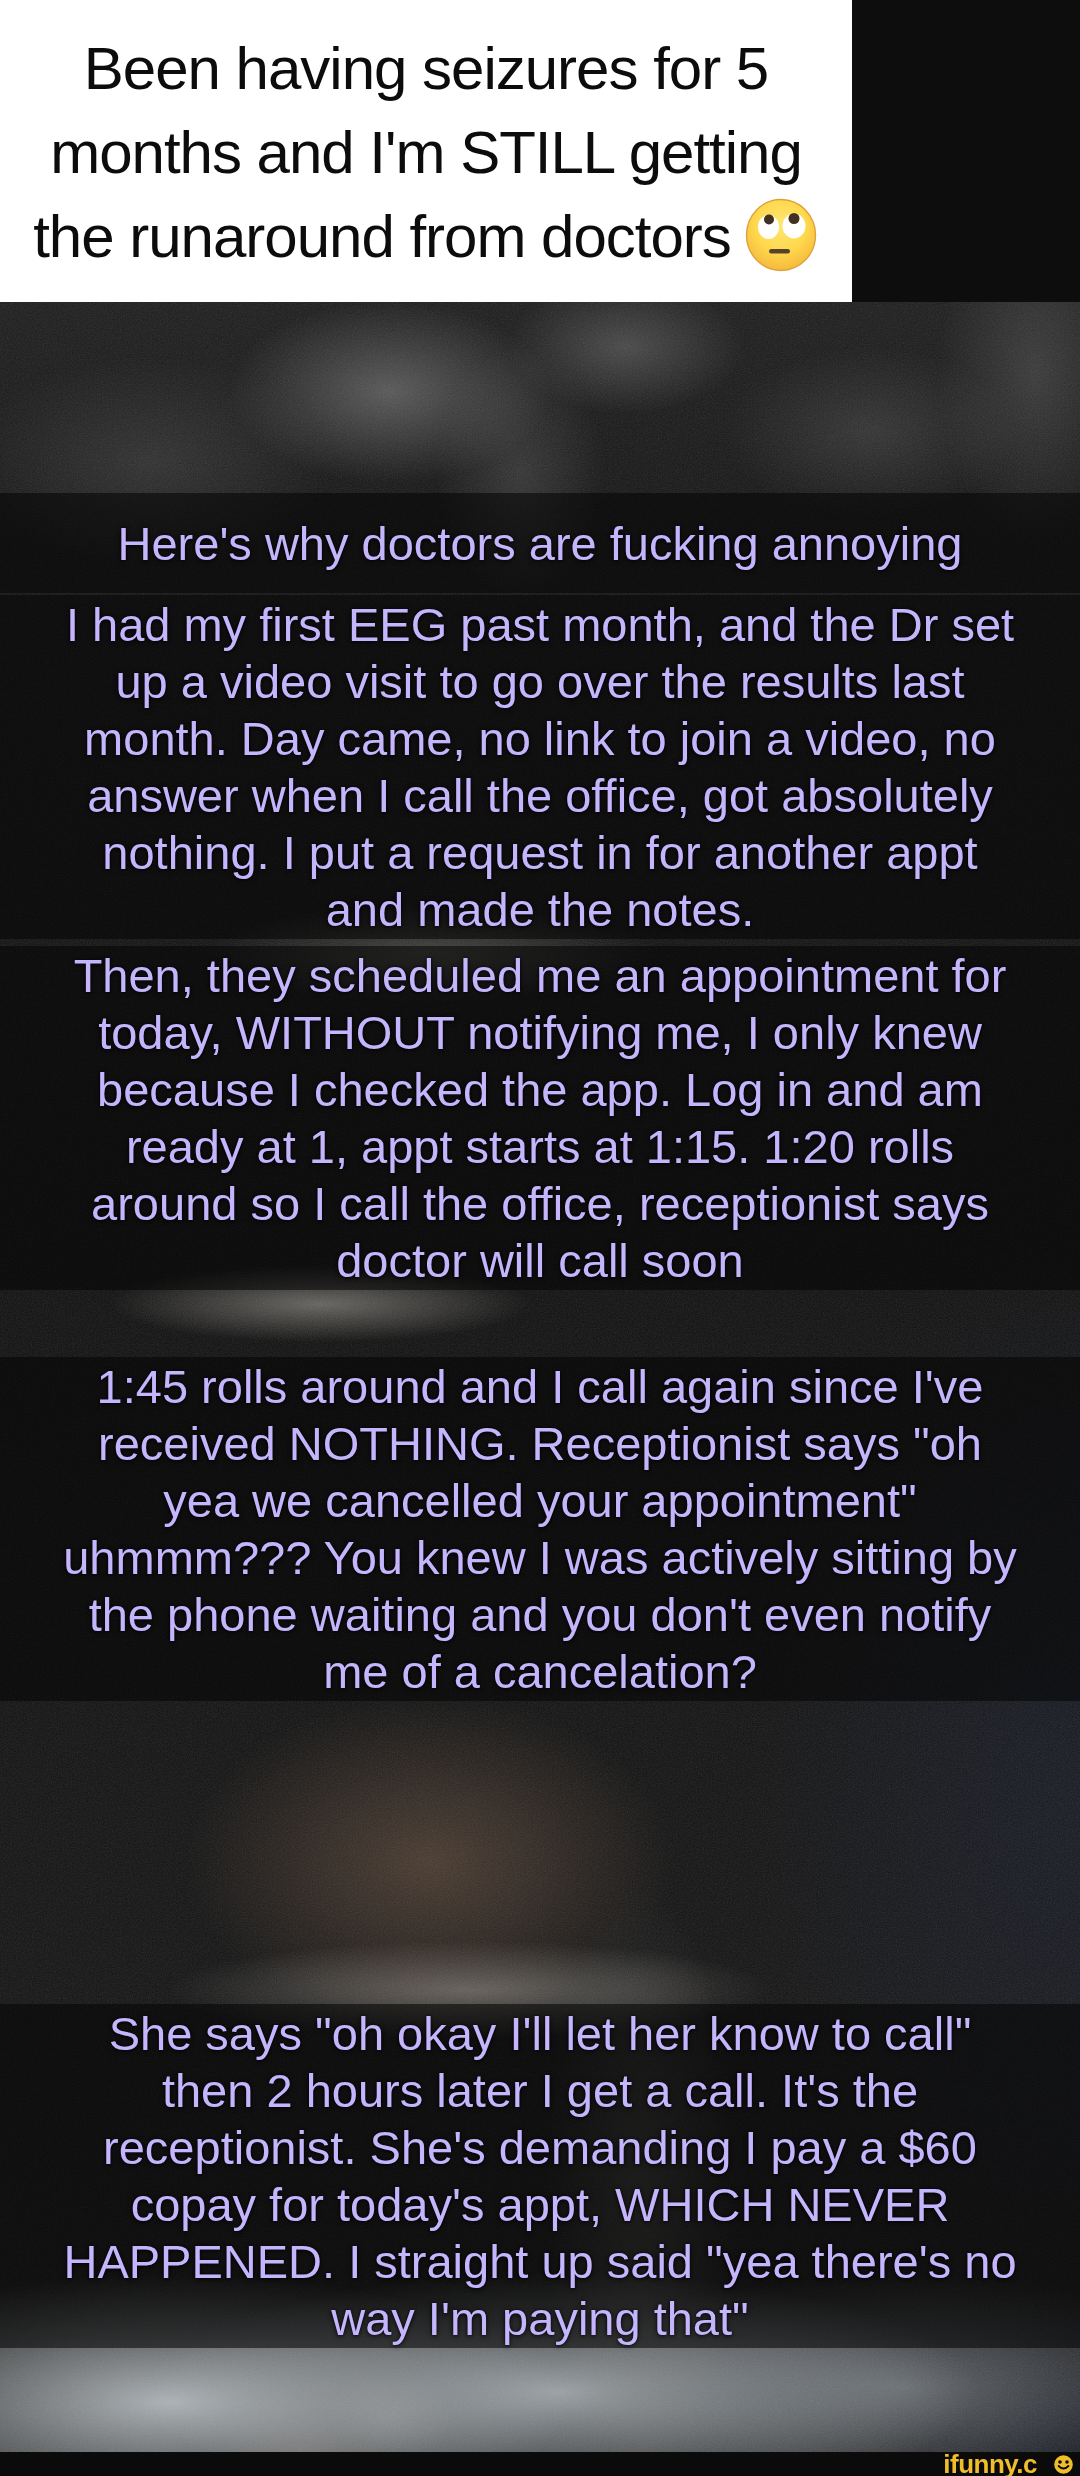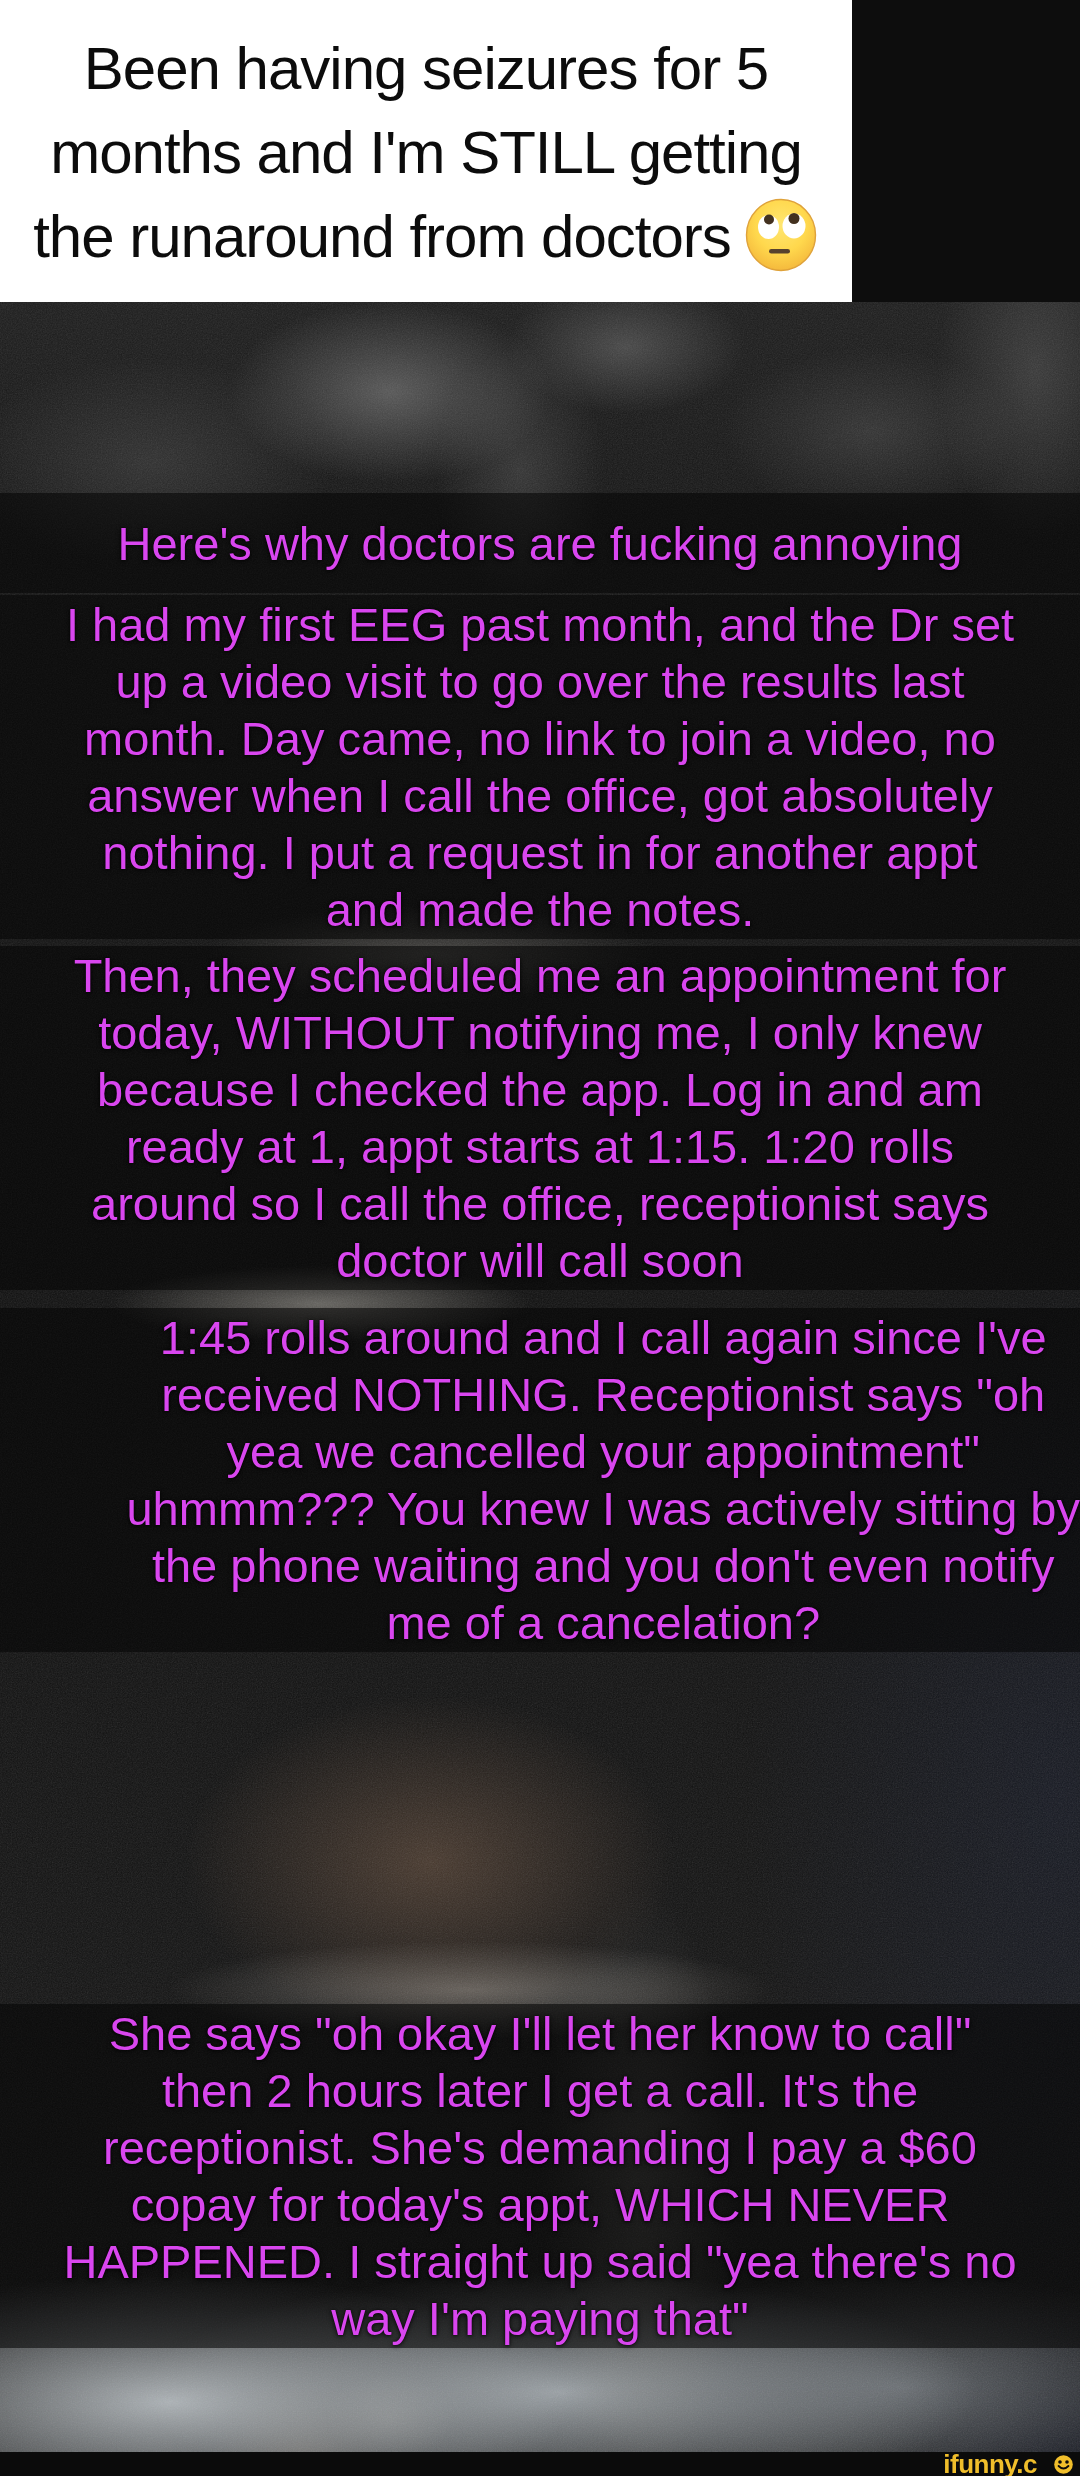--- a/index.html
+++ b/index.html
@@ -82,30 +82,30 @@
     width: 1080px;
     background: rgba(6, 6, 6, 0.58);
     display: flex;
     align-items: center;
     justify-content: center;
   }
   .cap {
     max-width: 1060px;
     text-align: center;
     white-space: pre-line;
-    color: #d946ef;
+    color: #c4b5fd;
     font-size: 47px;
     line-height: 57px;
     font-weight: 400;
     text-shadow: 0 1px 5px rgba(0,0,0,0.85), 0 0 2px rgba(0,0,0,0.6);
   }
   .b1 { top: 493px;  height: 100px; }
   .b2 { top: 595px;  height: 344px; justify-content: center; }
   .b3 { top: 946px;  height: 344px; }
-  .b4 { top: 1308px; height: 344px; justify-content: flex-end; }
+  .b4 { top: 1357px; height: 344px; }
   .b5 { top: 1650px; height: 338px; }
   .b5 .cap { line-height: 56px; }
   .b6 { top: 2004px; height: 344px; }
 
   
   .bottom-bar {
     position: absolute;
     left: 0; top: 2452px;
     width: 1080px; height: 24px;
     background: #0b0b0b;

